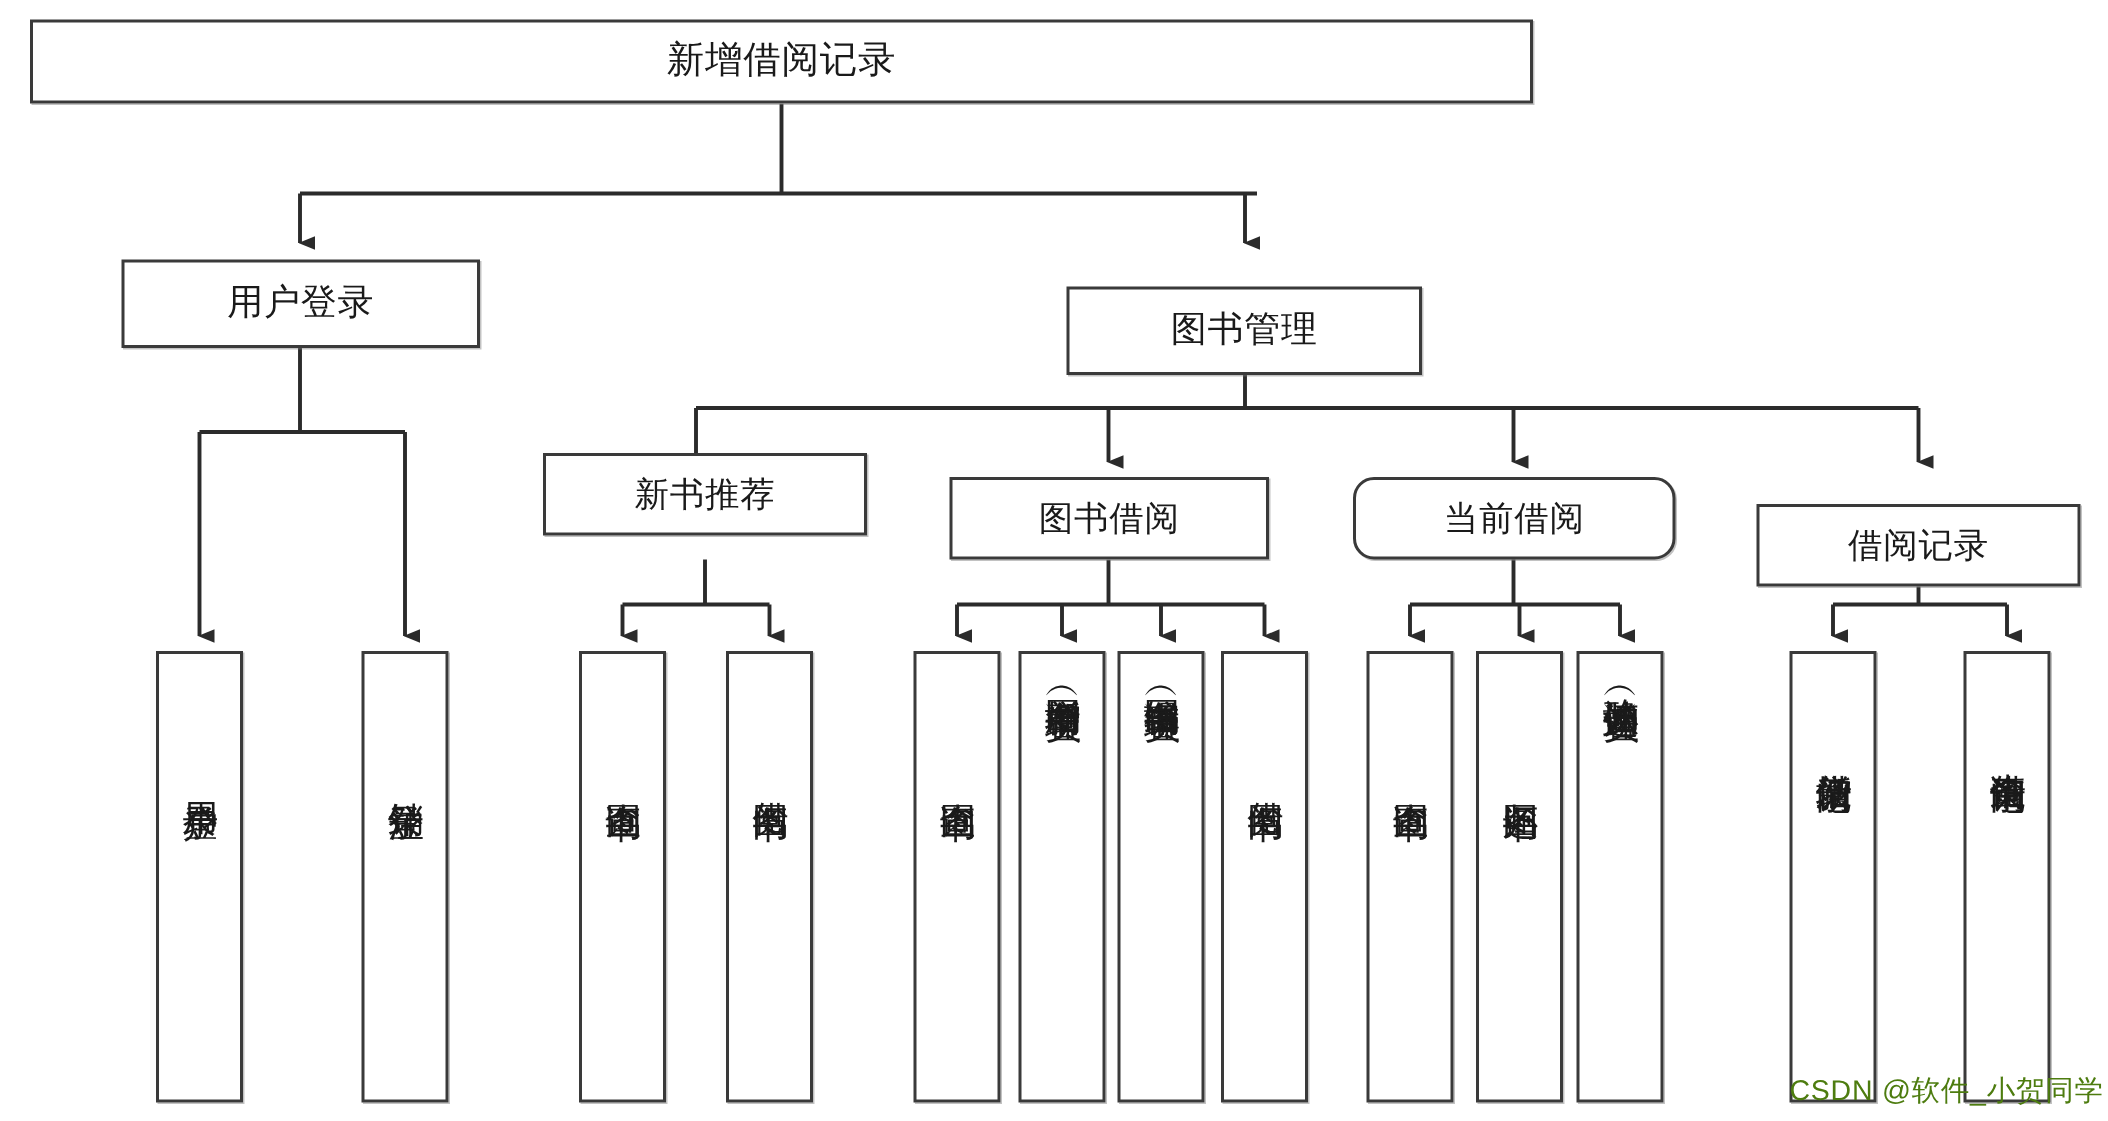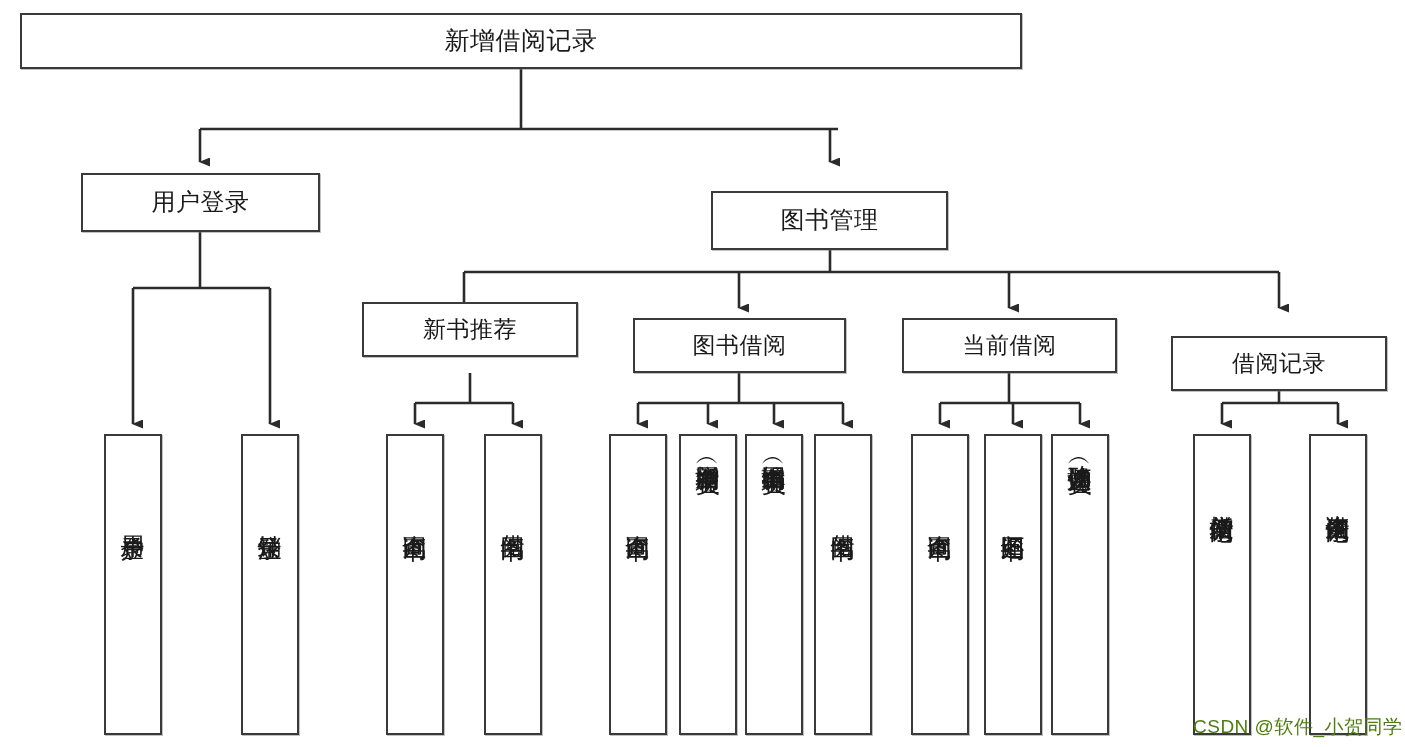--- a/index.html
+++ b/index.html
@@ -145,21 +145,21 @@
   <div class="node node-l1" style="left:711px; top:191px; width:237px; height:59px;">
     <span class="label">图书管理</span>
   </div>
 
   <div class="node node-l2" style="left:362px; top:302px; width:216px; height:55px;">
     <span class="label">新书推荐</span>
   </div>
   <div class="node node-l2" style="left:633px; top:318px; width:213px; height:55px;">
     <span class="label">图书借阅</span>
   </div>
-  <div class="node node-l2" style="left:902px; top:318px; width:215px; height:55px;">
+  <div class="node node-l2" style="left:902px; top:318px; width:215px; height:55px;border-radius:14px;">
     <span class="label">当前借阅</span>
   </div>
   <div class="node node-l2" style="left:1171px; top:336px; width:216px; height:55px;">
     <span class="label">借阅记录</span>
   </div>
 
   <div class="node node-leaf align-mid" style="left:104px; top:434px; width:58px; height:301px;">
     <span class="label">用户登录</span>
   </div>
   <div class="node node-leaf align-mid" style="left:241px; top:434px; width:58px; height:301px;">

